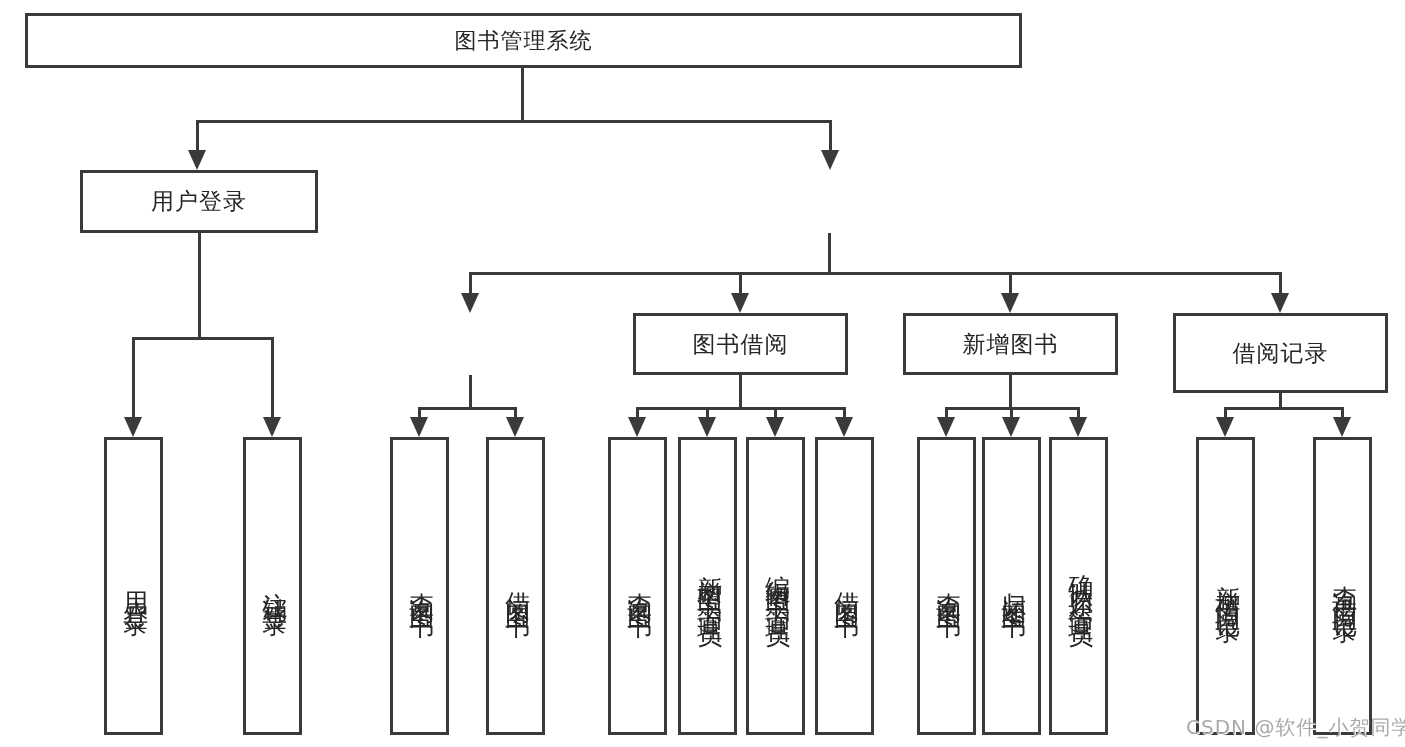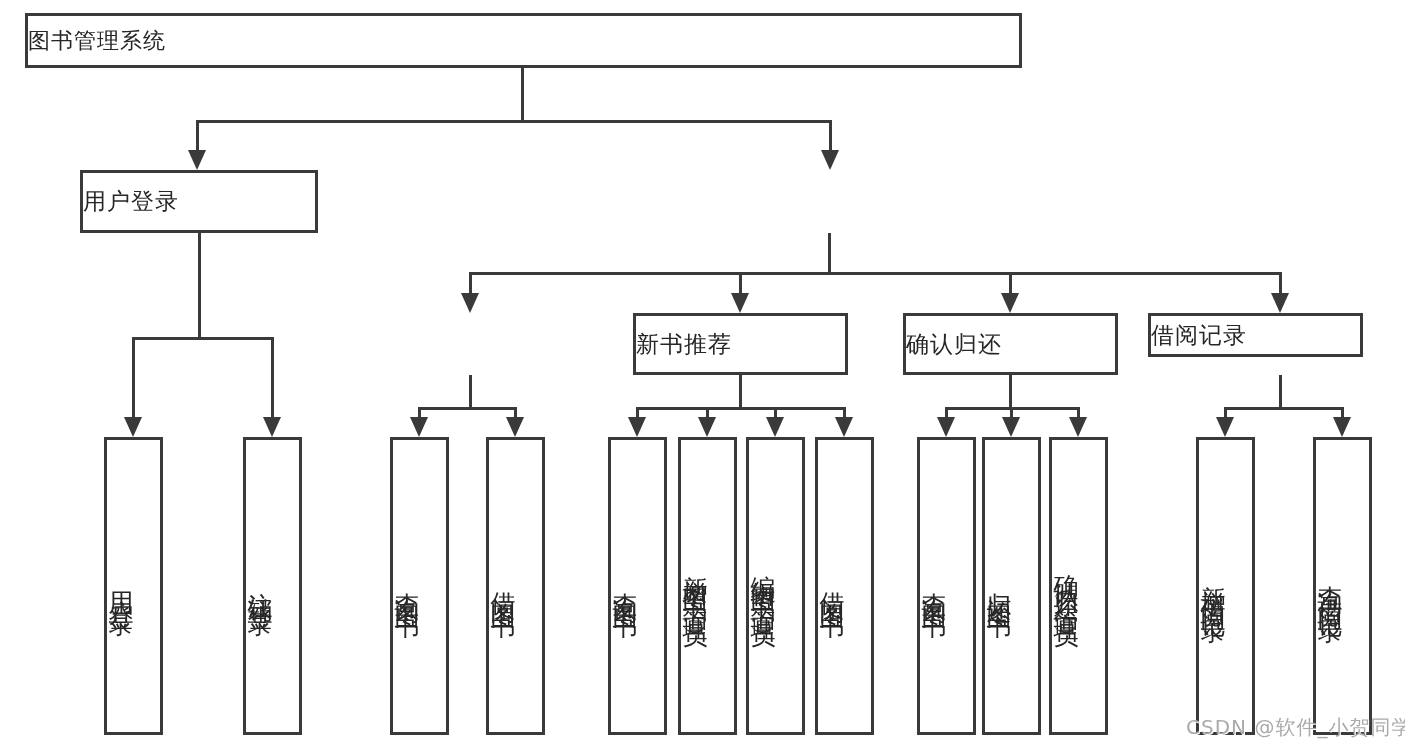--- a/index.html
+++ b/index.html
@@ -11,21 +11,23 @@
     font-family: "DejaVu Sans", "Liberation Sans", sans-serif;
     overflow: hidden;
   }
   .node {
     position: absolute;
     box-sizing: border-box;
     border: 3px solid #3a3a3a;
     background: #ffffff;
     display: flex;
     align-items: center;
+    justify-content: center;
     color: #262626;
+    font-family: Liberation Mono, monospace;
   }
   .node > span { display: block; }
   .node.horiz { font-size: 23px; letter-spacing: 1px; }
   .node.title { font-size: 22px; letter-spacing: 1px; }
   .node.vert > span {
     writing-mode: vertical-rl;
     text-orientation: mixed;
     font-size: 25px;
     letter-spacing: 7px;
     line-height: 1.1;
@@ -118,26 +120,26 @@
 
   <div class="node title" style="left:25px;top:13px;width:997px;height:55px">
     <span>图书管理系统</span>
   </div>
 
   <div class="node horiz" style="left:80px;top:170px;width:238px;height:63px">
     <span>用户登录</span>
   </div>
 
   <div class="node horiz" style="left:633px;top:313px;width:215px;height:62px">
-    <span>新书推荐</span>
+    <span>图书借阅</span>
   </div>
   <div class="node horiz" style="left:903px;top:313px;width:215px;height:62px">
-    <span>确认归还</span>
+    <span>新增图书</span>
   </div>
-  <div class="node horiz" style="left:1148px;top:313px;width:215px;height:44px">
+  <div class="node horiz" style="left:1173px;top:313px;width:215px;height:80px">
     <span>借阅记录</span>
   </div>
 
   <div class="node vert" style="left:104px;top:437px;width:59px;height:298px">
     <span>用户登录</span>
   </div>
   <div class="node vert" style="left:243px;top:437px;width:59px;height:298px">
     <span>注销登录</span>
   </div>
 

